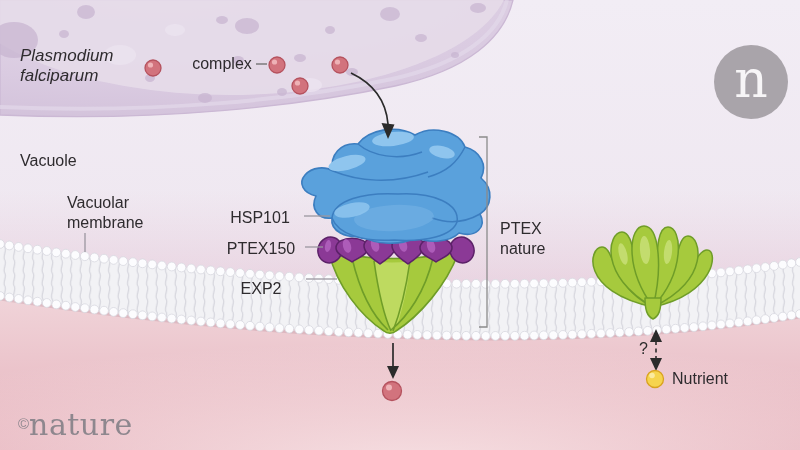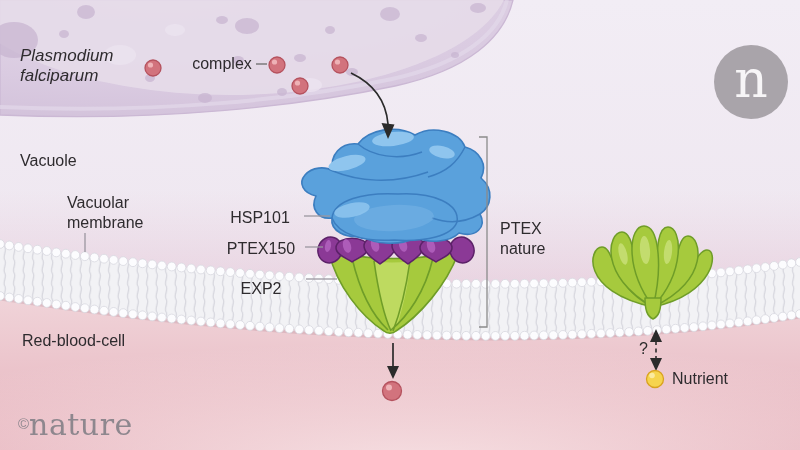--- a/index.html
+++ b/index.html
@@ -390,21 +390,20 @@
 <div class="lbl right" style="left:220px;top:208px;width:80px;">HSP101</div>
 <div class="lbl right" style="left:220px;top:239px;width:82px;">PTEX150</div>
 <div class="lbl right" style="left:220px;top:271px;width:82px;margin-top:8px;">EXP2</div>
 
 <div class="lbl" style="left:500px;top:219px;">
   <span class="line">PTEX</span>
   <span class="line">nature</span>
 </div>
 
 <div class="lbl" style="left:22px;top:331px;">
-  <span class="line">Red-blood-cell</span>
 </div>
 
 <div class="lbl qmark" style="left:639px;top:339px;">?</div>
 
 <div class="lbl" style="left:672px;top:369px;text-align:right;">Nutrient</div>
 
 <div class="logo-circle">
   <span>n</span>
 </div>
 

